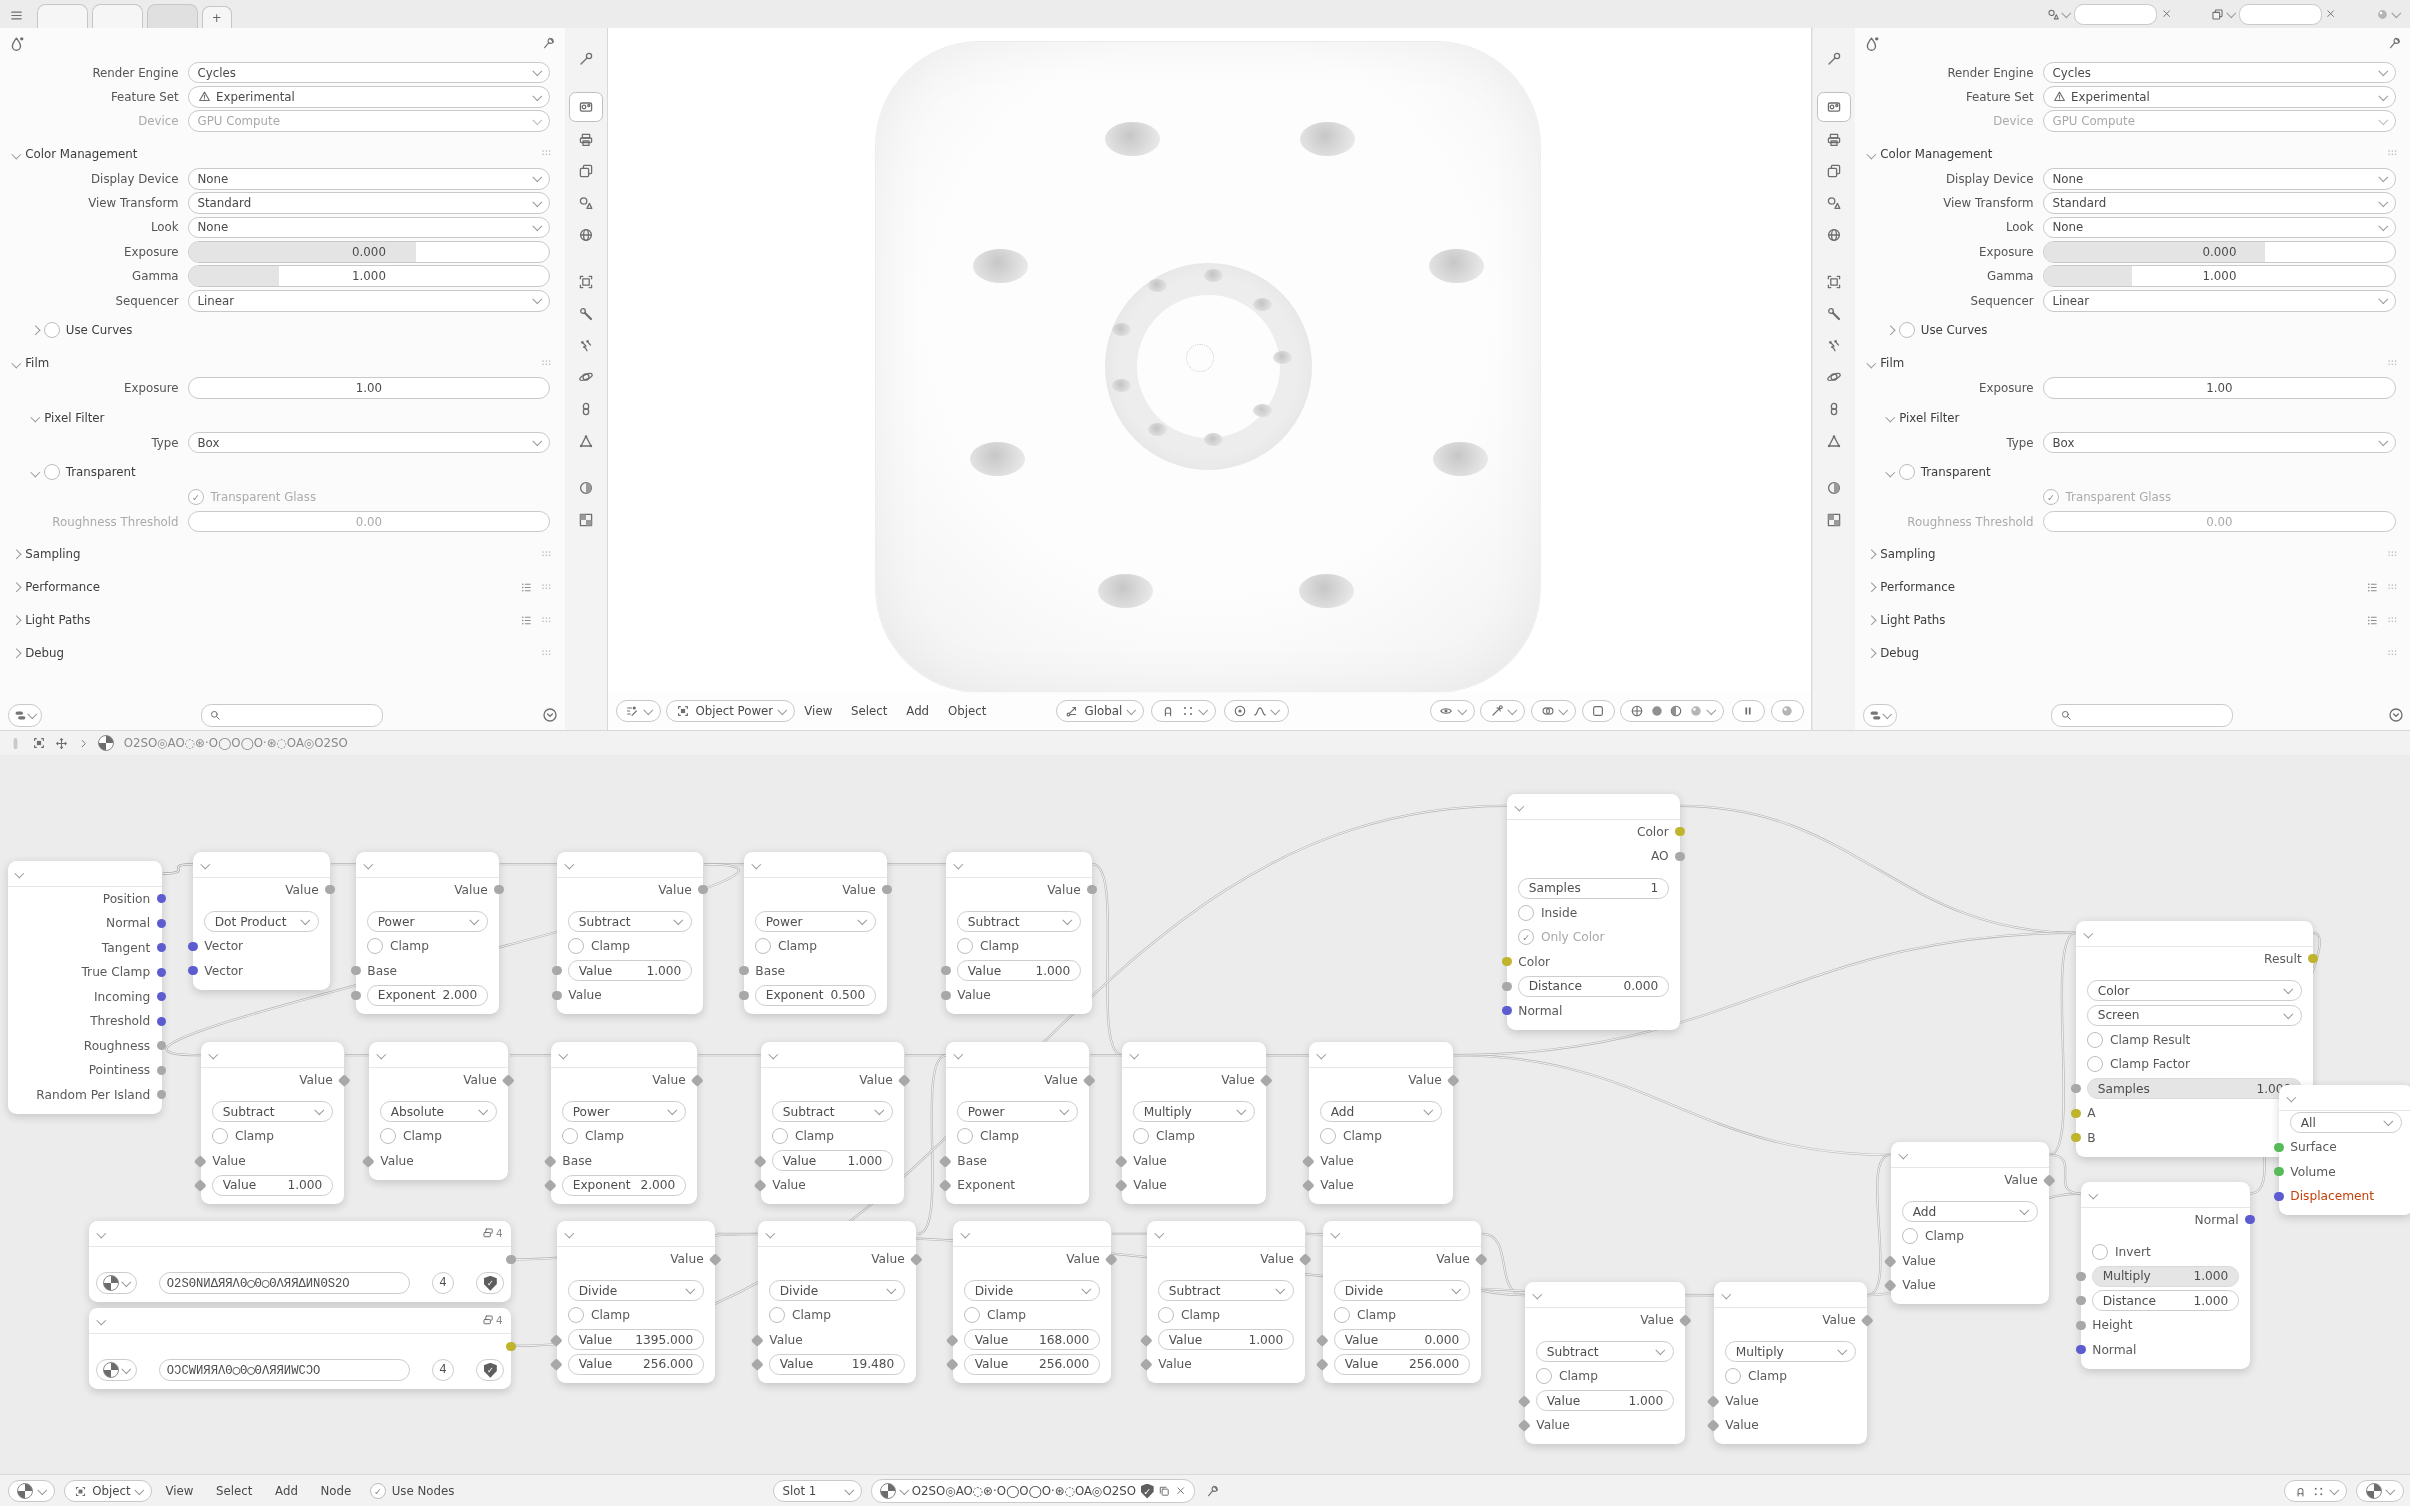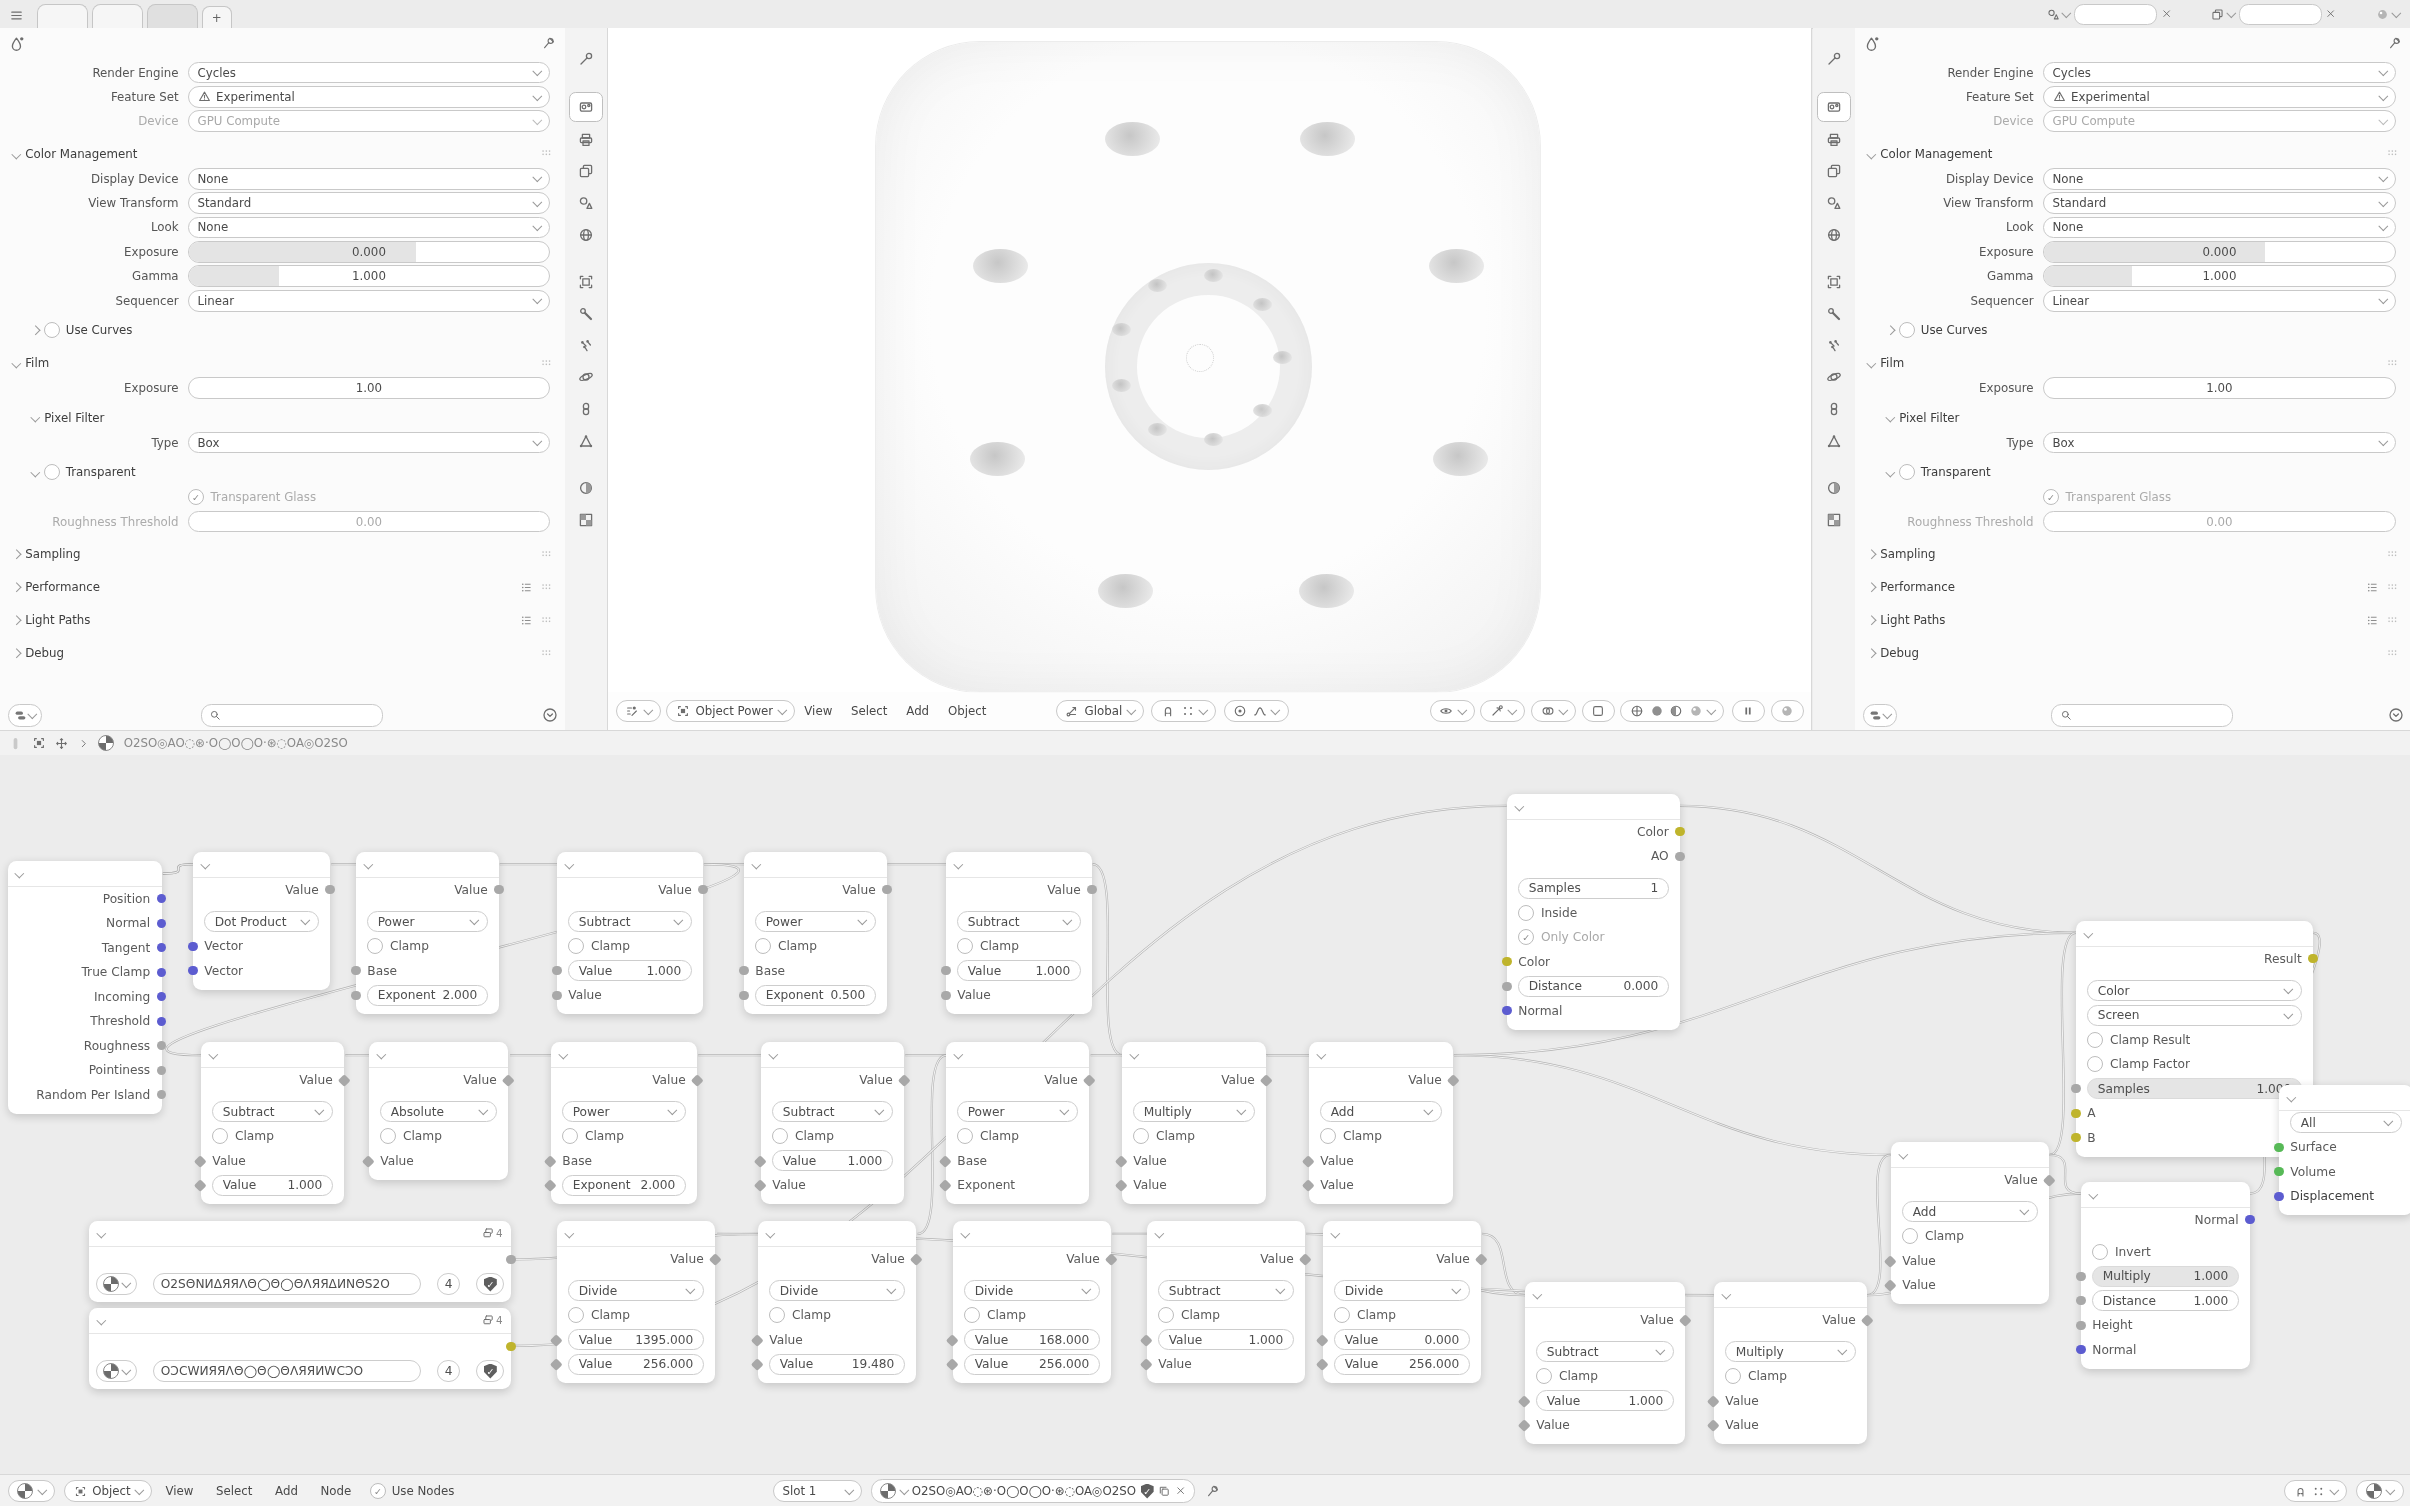--- a/index.html
+++ b/index.html
@@ -62,21 +62,21 @@
   .ngap{height:7.5px;}
   .sock{position:absolute;width:9.4px;height:9.4px;top:7.5px;}
   .sock.c{border-radius:50%;}
   .sock.d{transform:rotate(45deg);border-radius:1.9px;width:8.5px;height:8.5px;top:8px;}
   .sock.in{left:-4.7px;}
   .sock.outp{right:-4.7px;}
   .npill{flex:1;display:flex;align-items:center;height:21px;border:0.9px solid #cdcdcd;border-radius:10.4px;background:#fff;padding:0 9.4px;box-sizing:border-box;gap:5.6px;}
   .npill .nl{flex:1;text-align:left;}
   .npill .nv{text-align:right;}
   .npill.fill{background:#e5e5e5;border-color:#dadada;}
-  .imgrow{position:absolute;left:6.6px;right:6.6px;bottom:6.6px;height:24.5px;display:flex;gap:16px;align-items:flex-end;}
+  .imgrow{position:absolute;left:6.6px;right:6.6px;bottom:6.6px;height:24.5px;display:flex;gap:22px;align-items:center;font-family:Liberation Mono, monospace;}
   .sqbtn{height:22.6px;border:0.9px solid #cdcdcd;border-radius:11.3px;background:#fff;display:flex;align-items:center;justify-content:center;padding:0 6.6px;gap:3.8px;box-sizing:border-box;}
   .matsph{width:14px;height:14px;border-radius:50%;background:conic-gradient(#6c6c6c 0 25%,#fff 0 50%,#6c6c6c 0 75%,#fff 0);border:0.9px solid #888;flex:none;}
   .shieldic{width:13px;height:15px;background:#5e5e5e;clip-path:polygon(50% 0,100% 18%,100% 55%,50% 100%,0 55%,0 18%);display:flex;align-items:center;justify-content:center;color:#fff;font-size:9.4px;}
 </style>
 </head>
 <body>
 
 <div id="stage">
   <div id="topbar" class="abs">
       <span class="ic" style="margin: 0px 13px 4.7px 9.4px;">
@@ -1781,21 +1781,21 @@
         </div>
         <div class="nrow">
           <div style="color: rgb(90, 90, 90);">Surface</div>
           <div class="sock c in" style="background: rgb(87, 185, 87);"></div>
         </div>
         <div class="nrow">
           <div style="color: rgb(90, 90, 90);">Volume</div>
           <div class="sock c in" style="background: rgb(87, 185, 87);"></div>
         </div>
         <div class="nrow">
-          <div style="color: #404040;">Displacement</div>
+          <div style="color: #c2410c;">Displacement</div>
           <div class="sock c in" style="background: rgb(92, 92, 208);"></div>
         </div>
       </div>
       <div class="node" style="left: 557px; top: 466px; width: 158px; padding-bottom: 6.6px;">
         <div class="nhead">
           <span class="chev" style="transform: rotate(45deg);"></span>
           <div></div>
         </div>
         <div class="nrow out">
           <div style="color: rgb(90, 90, 90);">Value</div>

